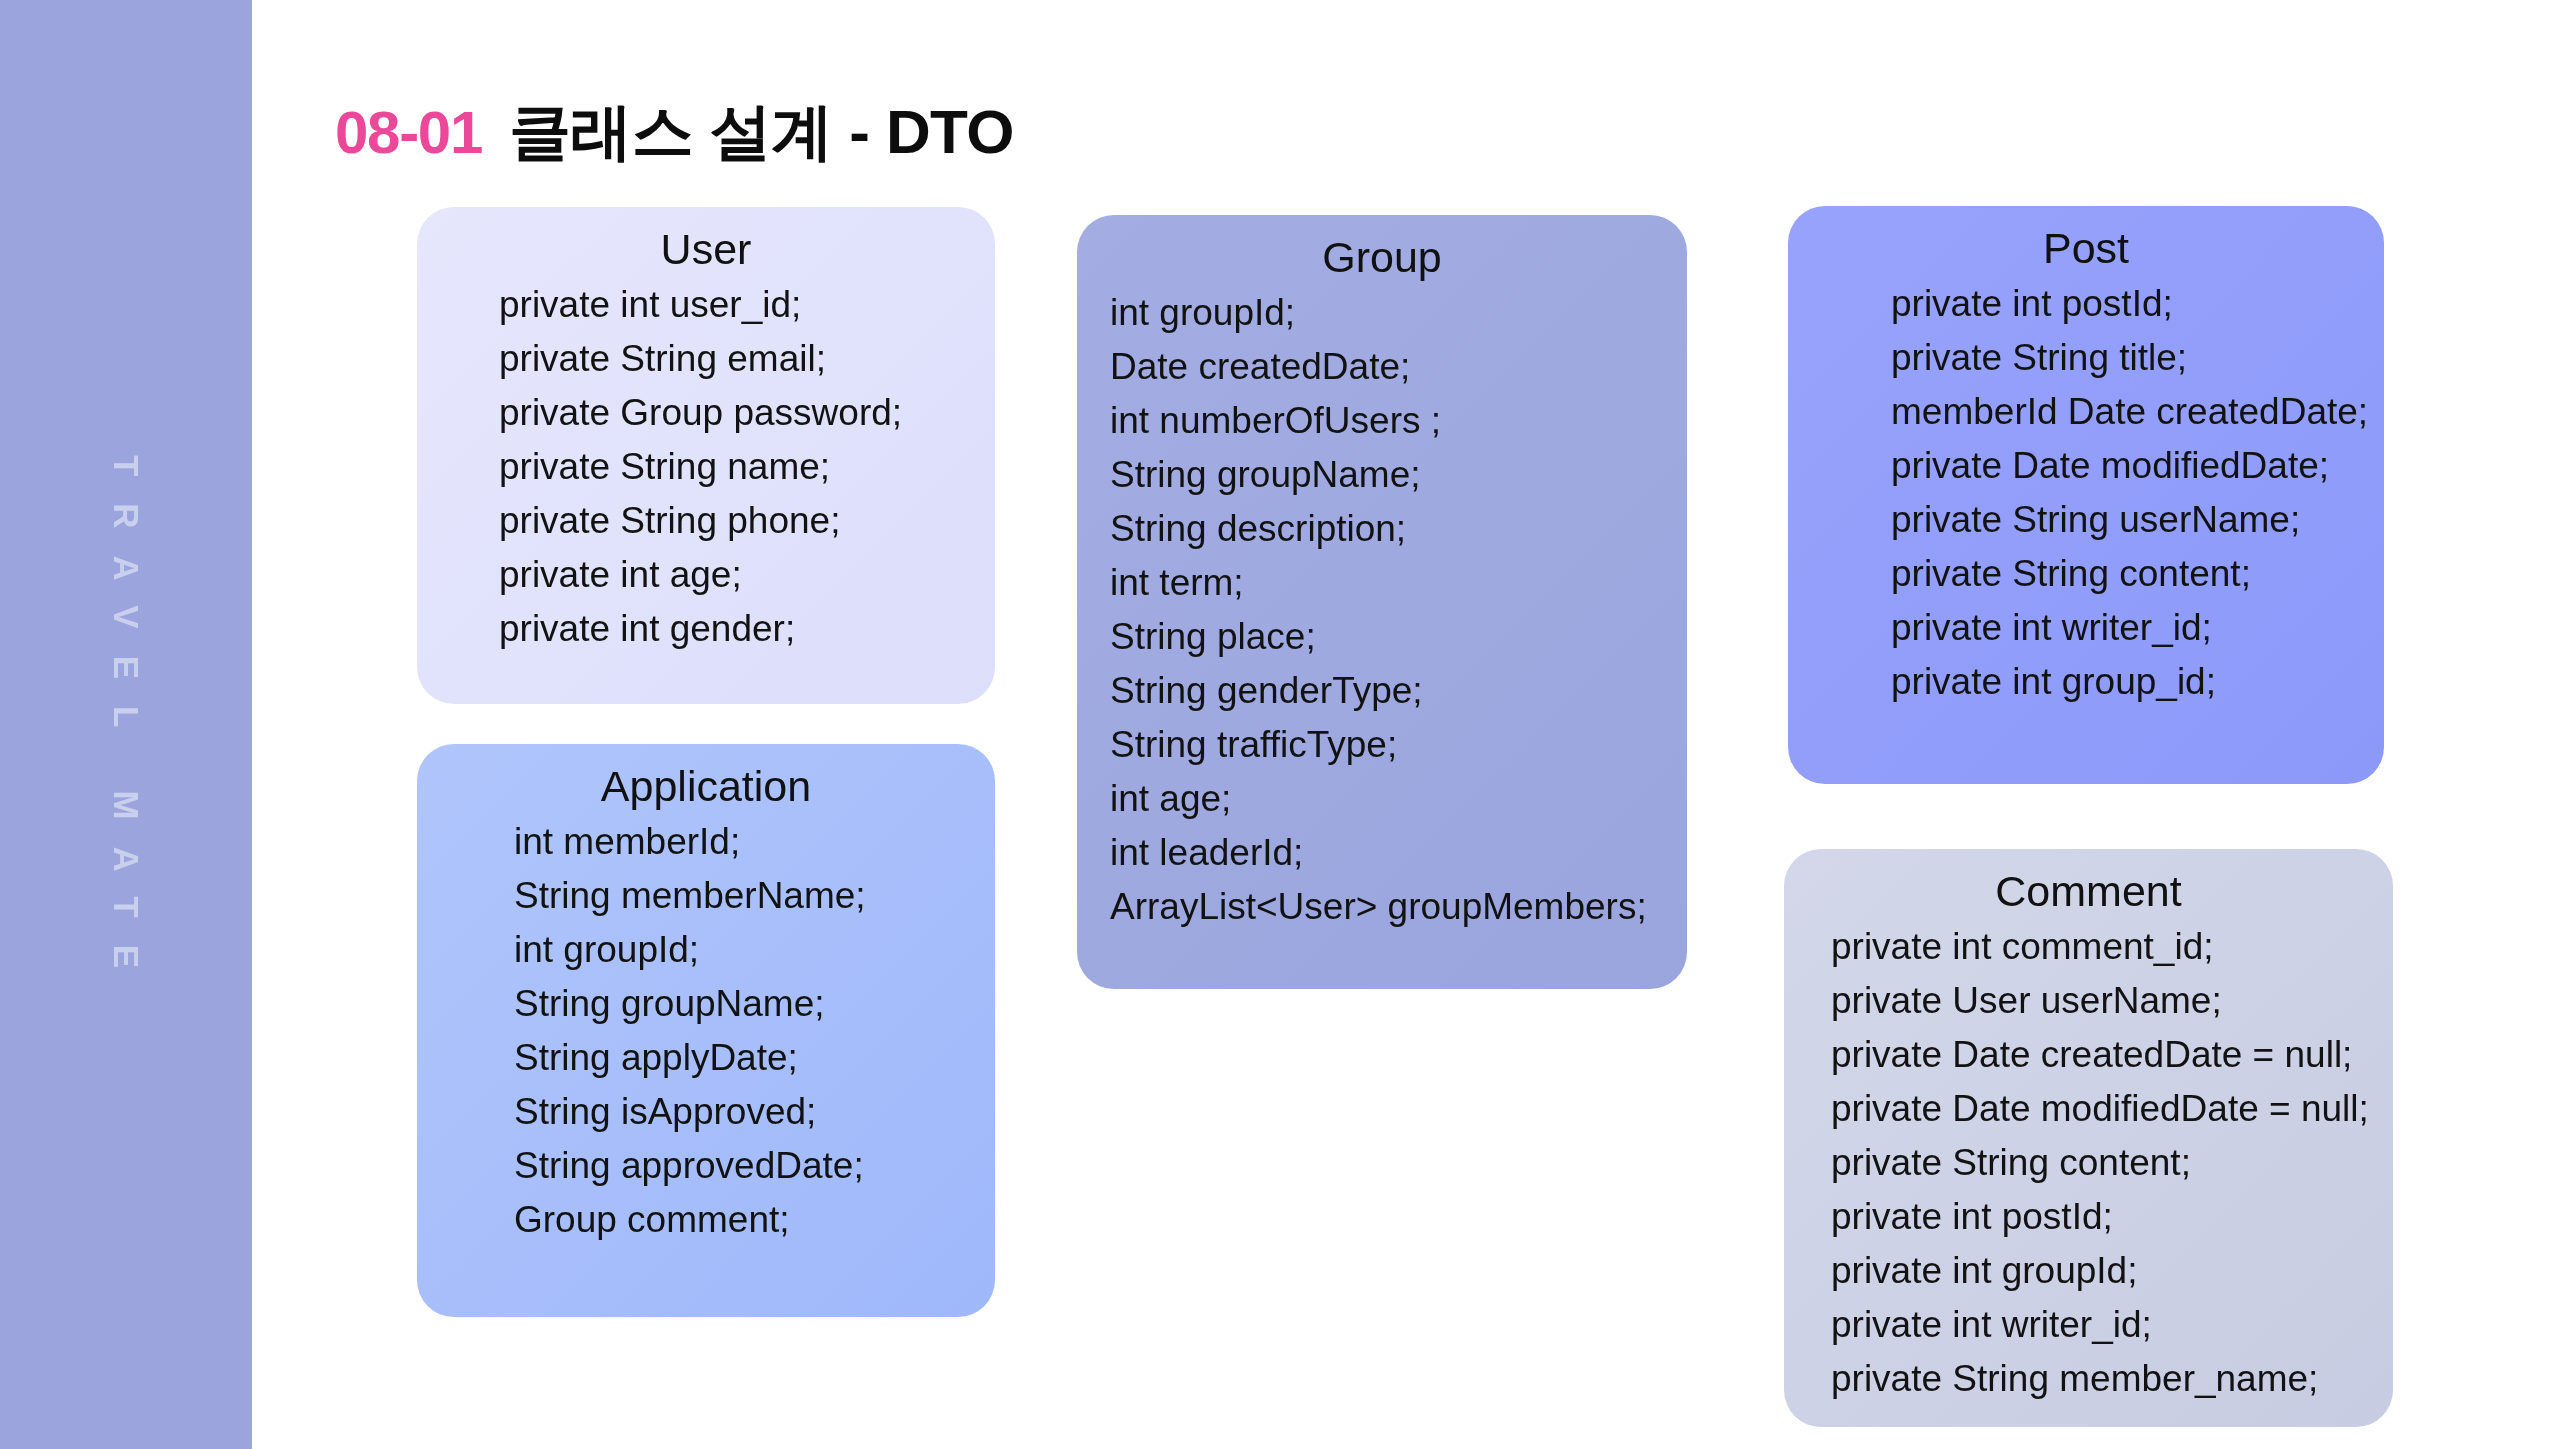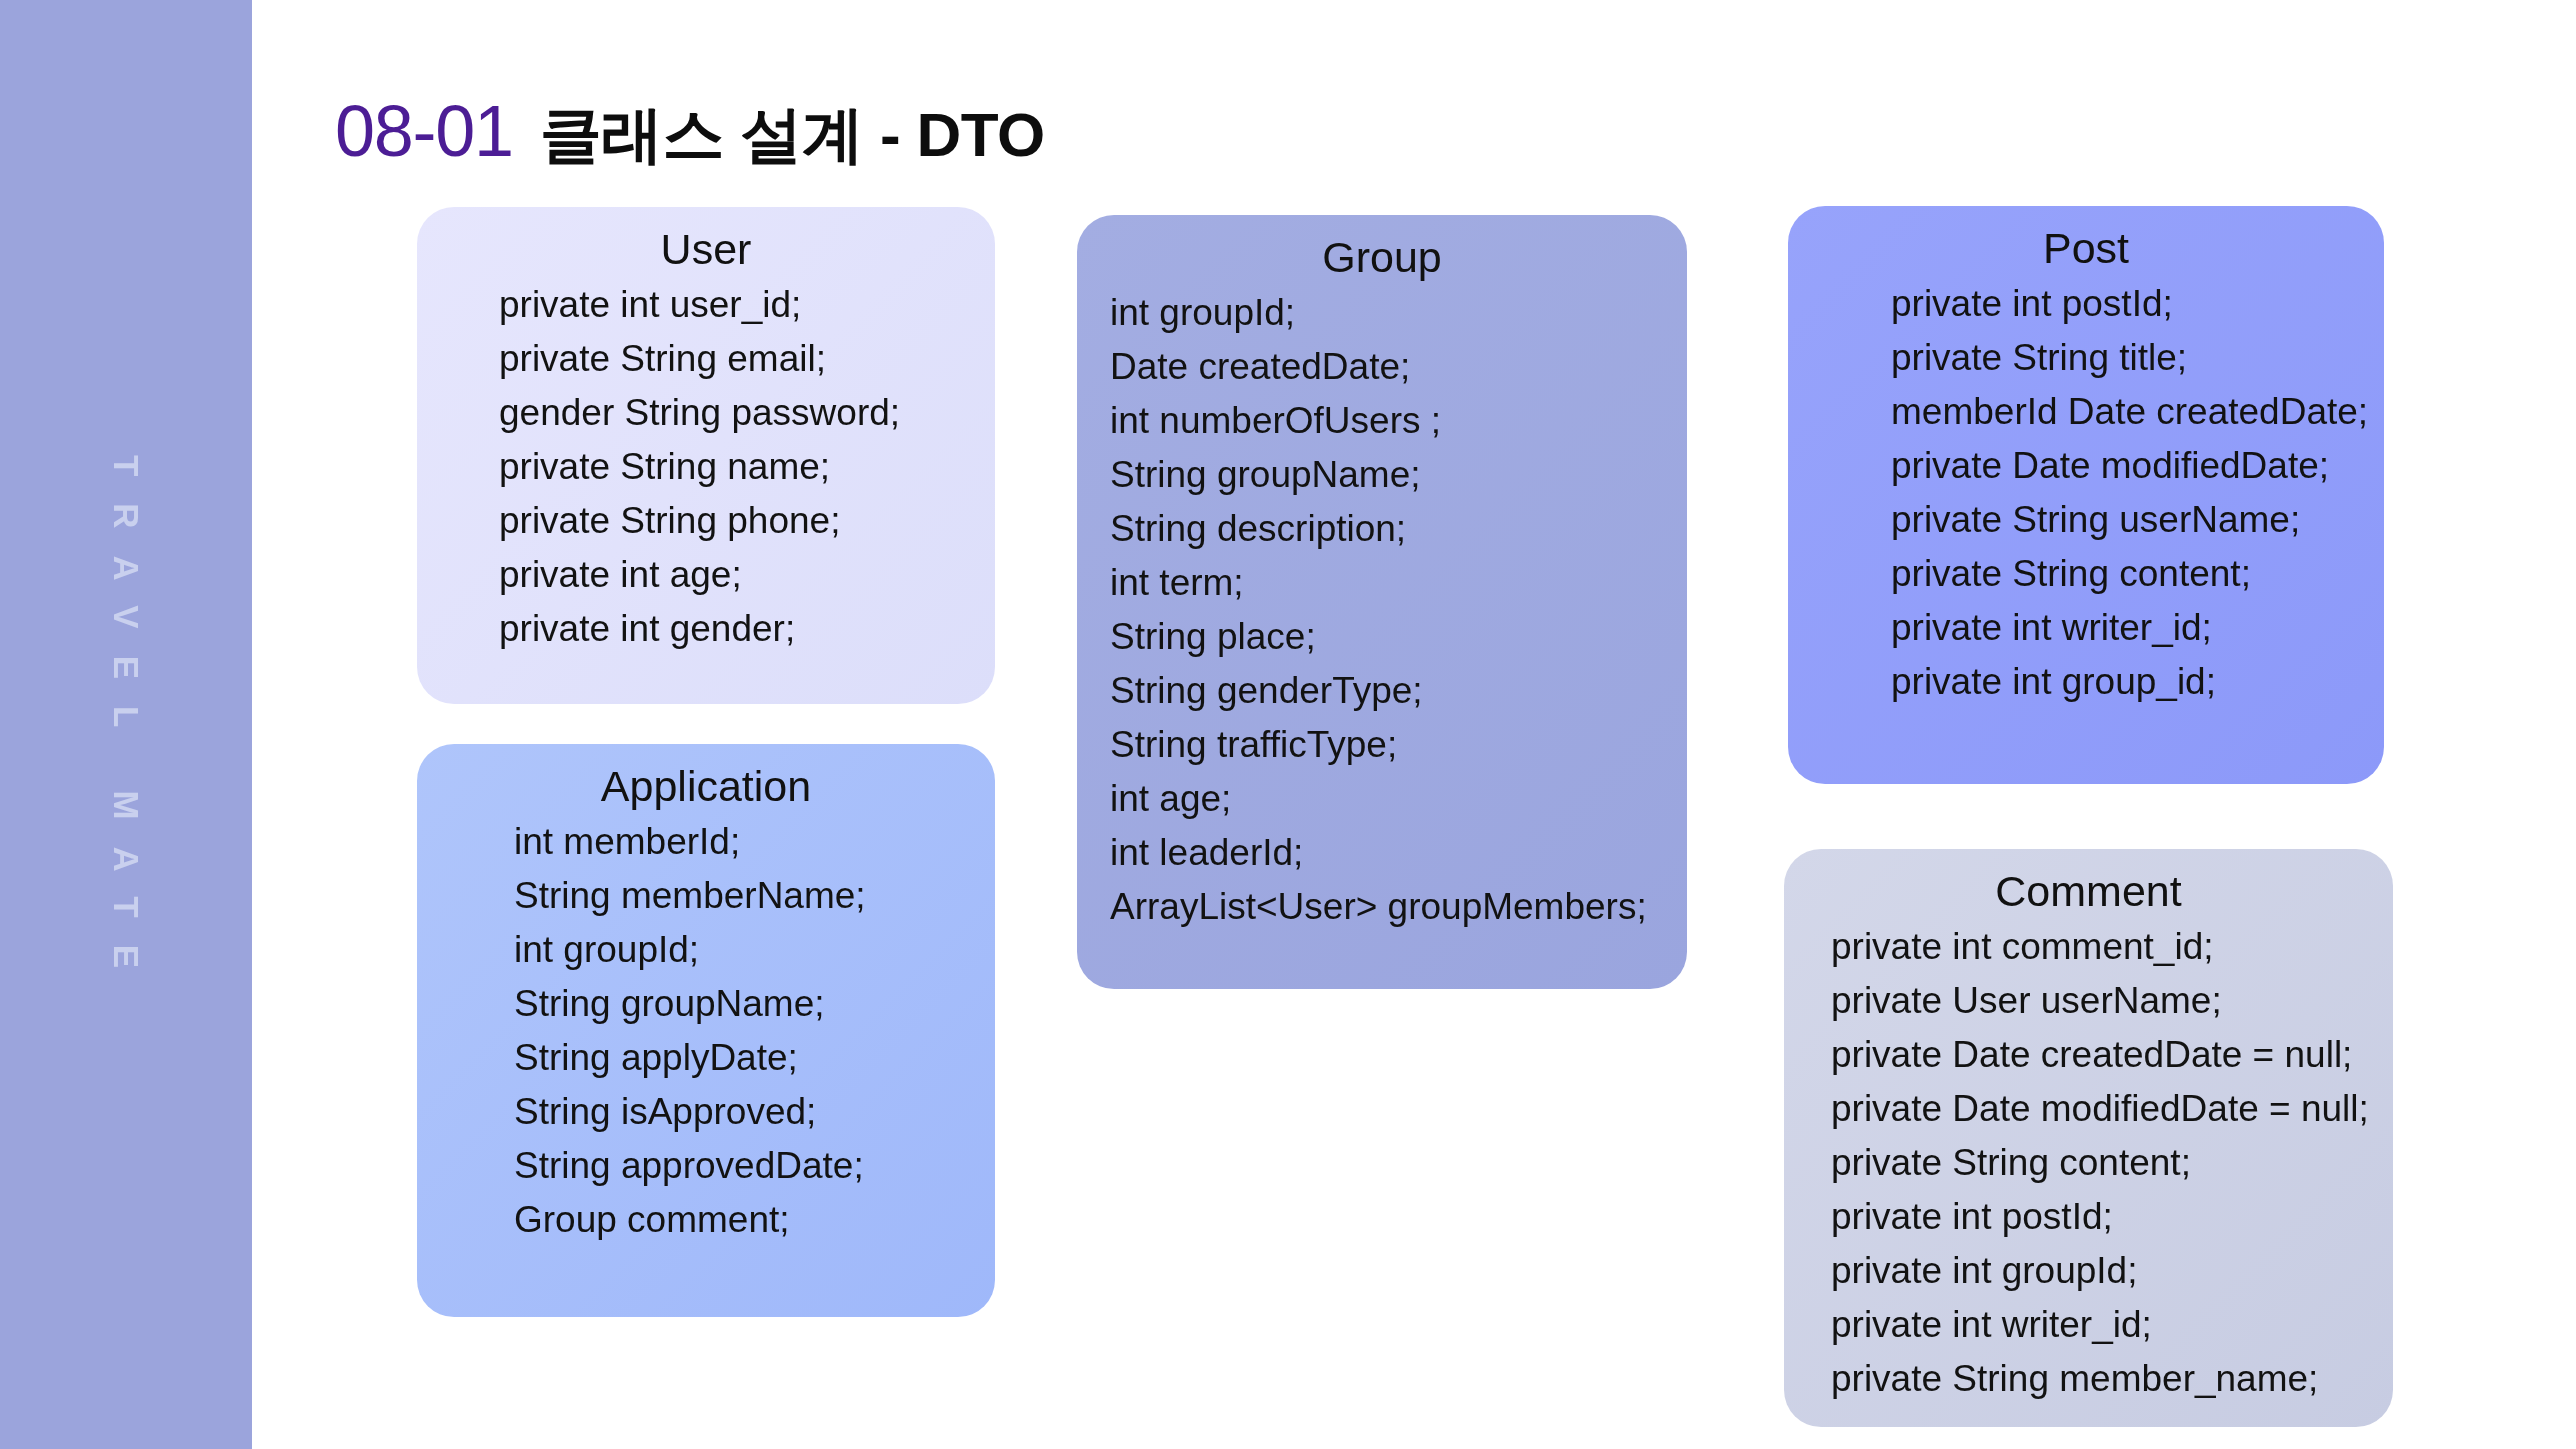--- a/index.html
+++ b/index.html
@@ -41,23 +41,23 @@
   
   .title-row {
     position: absolute;
     left: 335px;
     top: 90px;
     display: flex;
     align-items: baseline;
     white-space: nowrap;
   }
   .title-num {
-    font-size: 72px;
-    font-weight: normal;
-    color: #4c1d95;
+    font-size: 60px;
+    font-weight: bold;
+    color: #ec4899;
     letter-spacing: -1.3px;
   }
   .title-text {
     font-size: 62px;
     font-weight: bold;
     color: #0D0D0D;
     margin-left: 27px;
     letter-spacing: -0.6px;
   }
 
@@ -125,21 +125,21 @@
 <div class="title-row">
   <span class="title-num">08-01</span>
   <span class="title-text">클래스 설계 - DTO</span>
 </div>
 
 <div class="card" id="card-user">
   <div class="card-title">User</div>
   <div class="card-fields">
       <div class="card-field">private int user_id;</div>
       <div class="card-field">private String email;</div>
-      <div class="card-field">gender String password;</div>
+      <div class="card-field">private Group password;</div>
       <div class="card-field">private String name;</div>
       <div class="card-field">private String phone;</div>
       <div class="card-field">private int age;</div>
       <div class="card-field">private int gender;</div>
     </div>
 </div>
 
 <div class="card" id="card-application">
   <div class="card-title">Application</div>
   <div class="card-fields">

